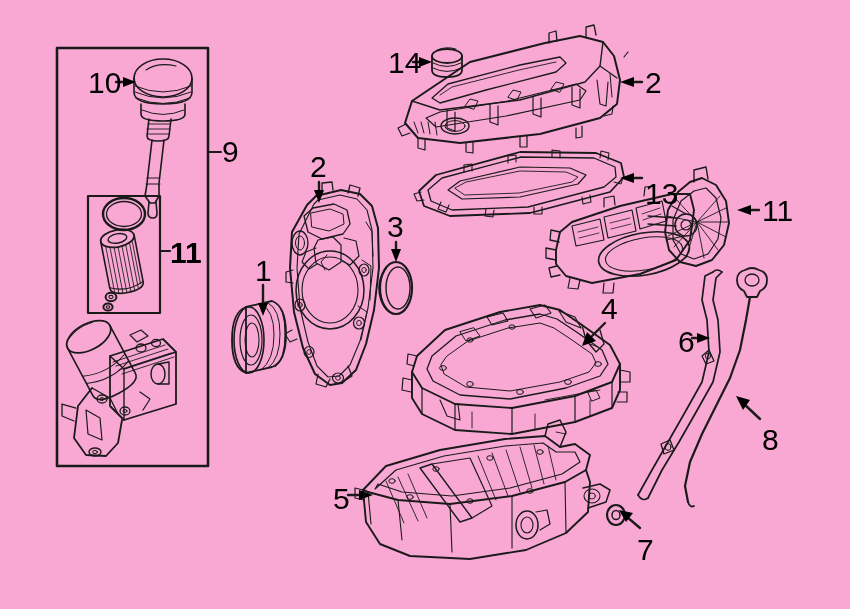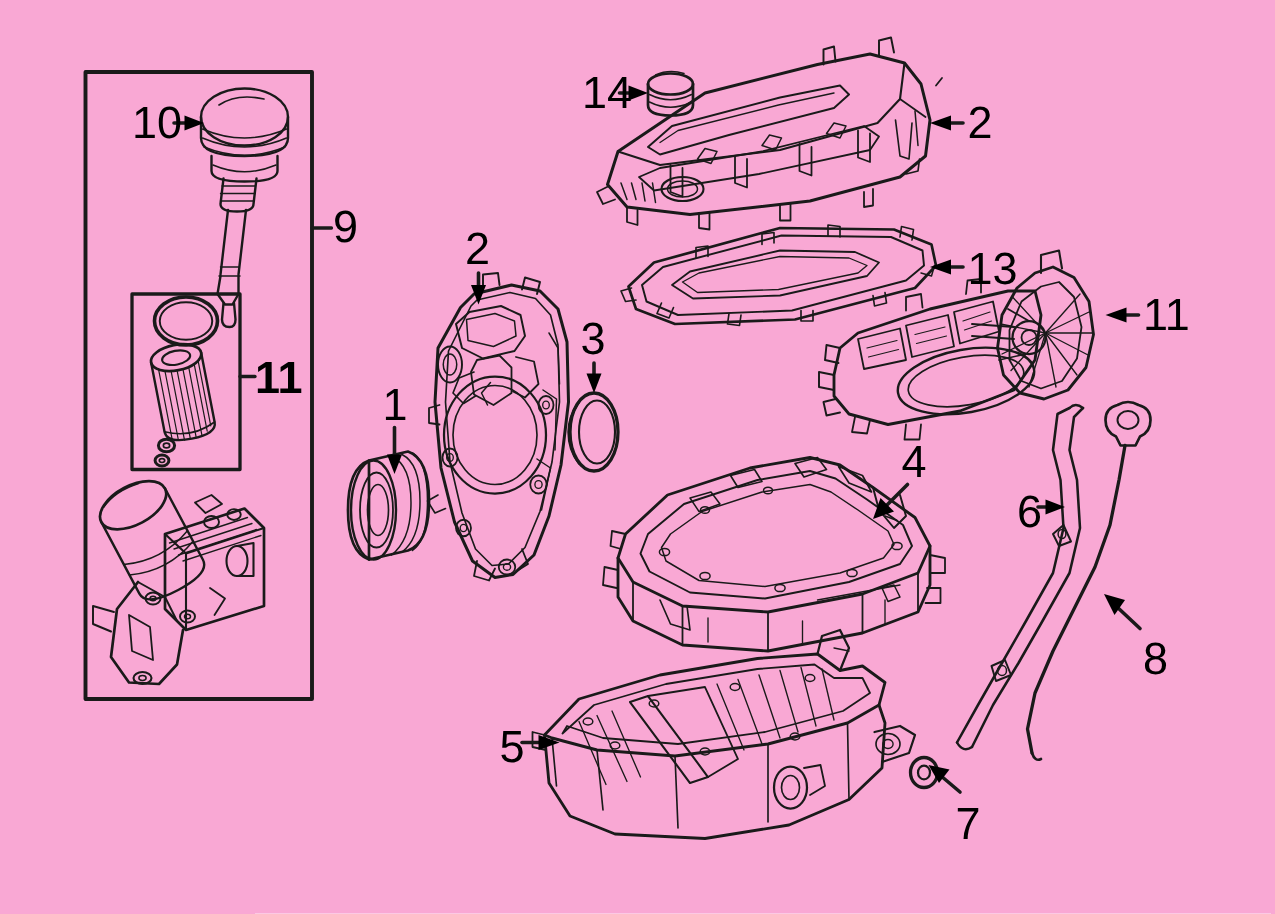--- a/index.html
+++ b/index.html
@@ -495,21 +495,21 @@
 </svg>
 
 <div class="lbl" style="left:88px;top:68px;">10</div>
 <div class="lbl" style="left:222px;top:137px;">9</div>
 <div class="lbl" style="left:170px;top:238px;font-weight:bold;">11</div>
 <div class="lbl" style="left:255px;top:256px;">1</div>
 <div class="lbl" style="left:310px;top:152px;">2</div>
 <div class="lbl" style="left:387px;top:212px;">3</div>
 <div class="lbl" style="left:388px;top:48px;">14</div>
 <div class="lbl" style="left:645px;top:68px;">2</div>
-<div class="lbl" style="left:645px;top:165px;">13</div>
+<div class="lbl" style="left:645px;top:179px;">13</div>
 <div class="lbl" style="left:762px;top:196px;">11</div>
 <div class="lbl" style="left:601px;top:294px;">4</div>
 <div class="lbl" style="left:333px;top:484px;">5</div>
 <div class="lbl" style="left:678px;top:327px;">6</div>
 <div class="lbl" style="left:637px;top:535px;">7</div>
 <div class="lbl" style="left:762px;top:425px;">8</div>
 
 </div>
 
 </body></html>

